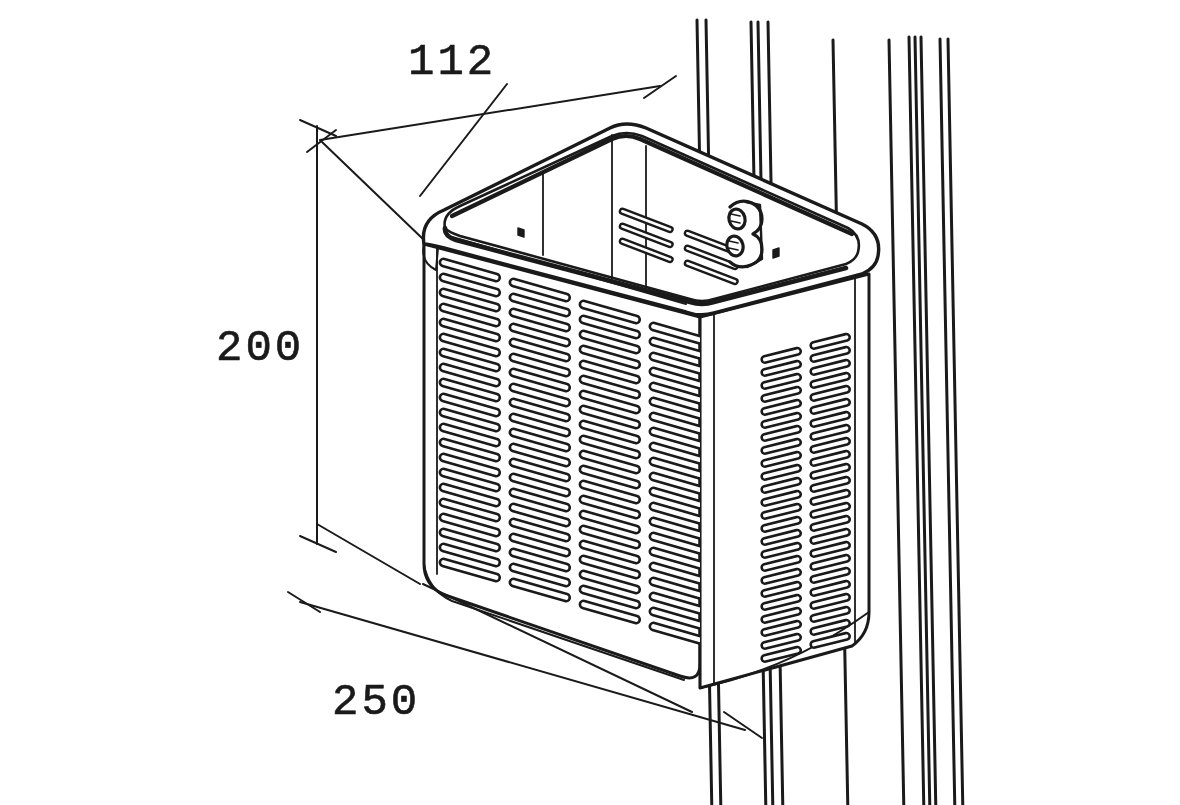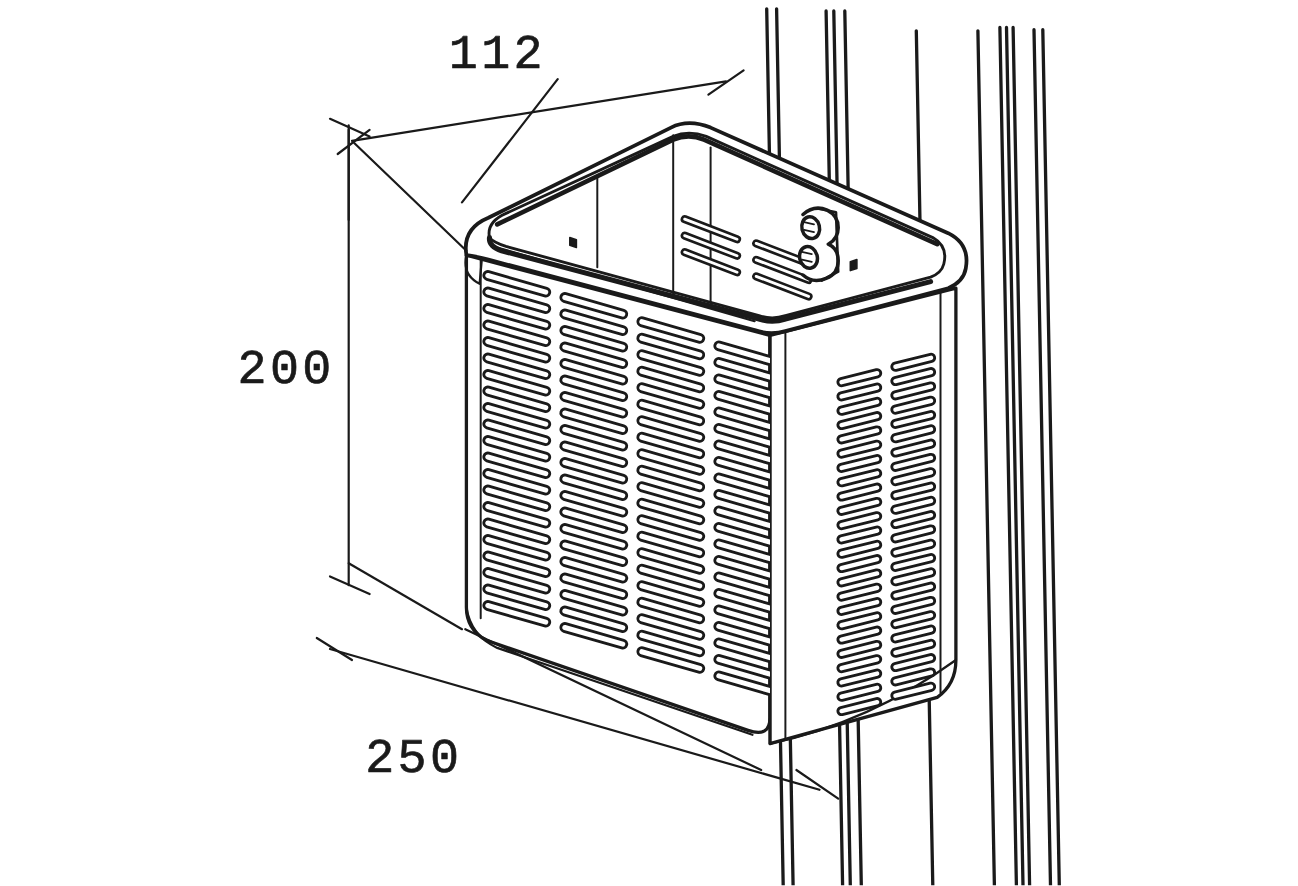--- a/index.html
+++ b/index.html
@@ -9,21 +9,21 @@
   }
   body {
     width: 1180px;
     height: 805px;
     font-family: "Liberation Sans", sans-serif;
     overflow: hidden;
     position: relative;
   }
   #drawing-root {
     position: absolute;
-    left: 0; top: 0;
+    left: 0; top: 12px;
     width: 1180px;
     height: 699px;
   }
   svg.cad {
     display: block;
     width: 1180px;
     height: 805px;
     background: #ffffff;
   }
   .dim-text {

